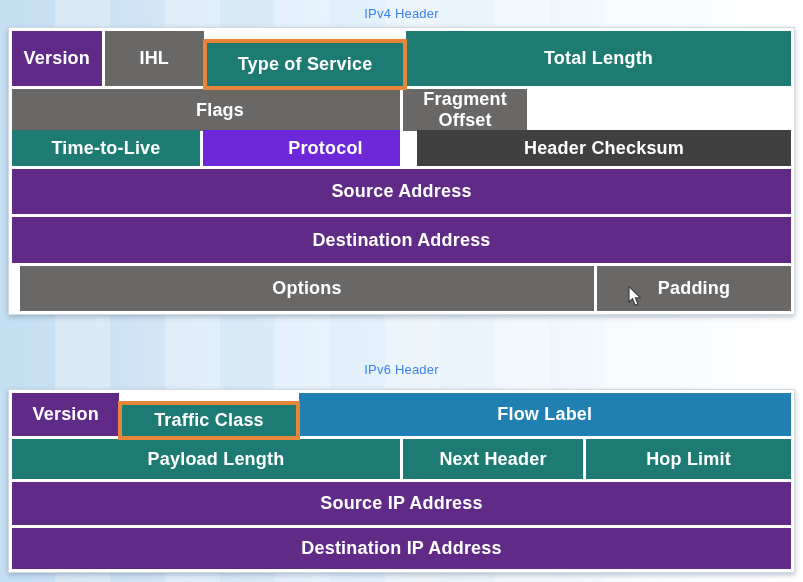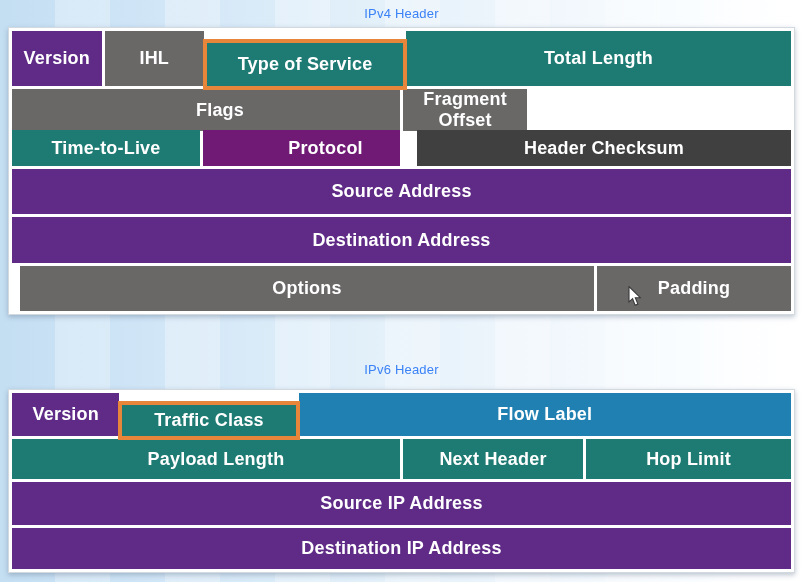--- a/index.html
+++ b/index.html
@@ -58,21 +58,21 @@
     <div class="cell" style="background: rgb(106, 103, 103);">IHL</div>
     <div class="cell hl" style="background: rgb(30, 123, 115); box-shadow: rgb(231, 133, 58) 0px 0px 0px 4px;">Type of Service</div>
     <div class="cell" style="background: rgb(30, 123, 115);">Total Length</div>
   </div>
   <div class="row" id="v4r2">
     <div class="cell" style="background: rgb(106, 103, 103); padding-left: 28px;">Flags</div>
     <div class="cell" style="background: rgb(106, 103, 103);">Fragment Offset</div>
   </div>
   <div class="row" id="v4r3">
     <div class="cell" style="background: rgb(30, 123, 115);">Time-to-Live</div>
-    <div class="cell" style="background: #701a75; padding-left: 48px;">Protocol</div>
+    <div class="cell" style="background: #6d28d9; padding-left: 48px;">Protocol</div>
     <div class="cell" style="background: #404040; margin-left: 14px;">Header Checksum</div>
   </div>
   <div class="row" id="v4r4">
     <div class="cell" style="background: rgb(95, 43, 135);">Source Address</div>
   </div>
   <div class="row" id="v4r5">
     <div class="cell" style="background: rgb(95, 43, 135);">Destination Address</div>
   </div>
   <div class="row" id="v4r6">
     <div class="cell" style="background: rgb(106, 103, 103);">Options</div>

